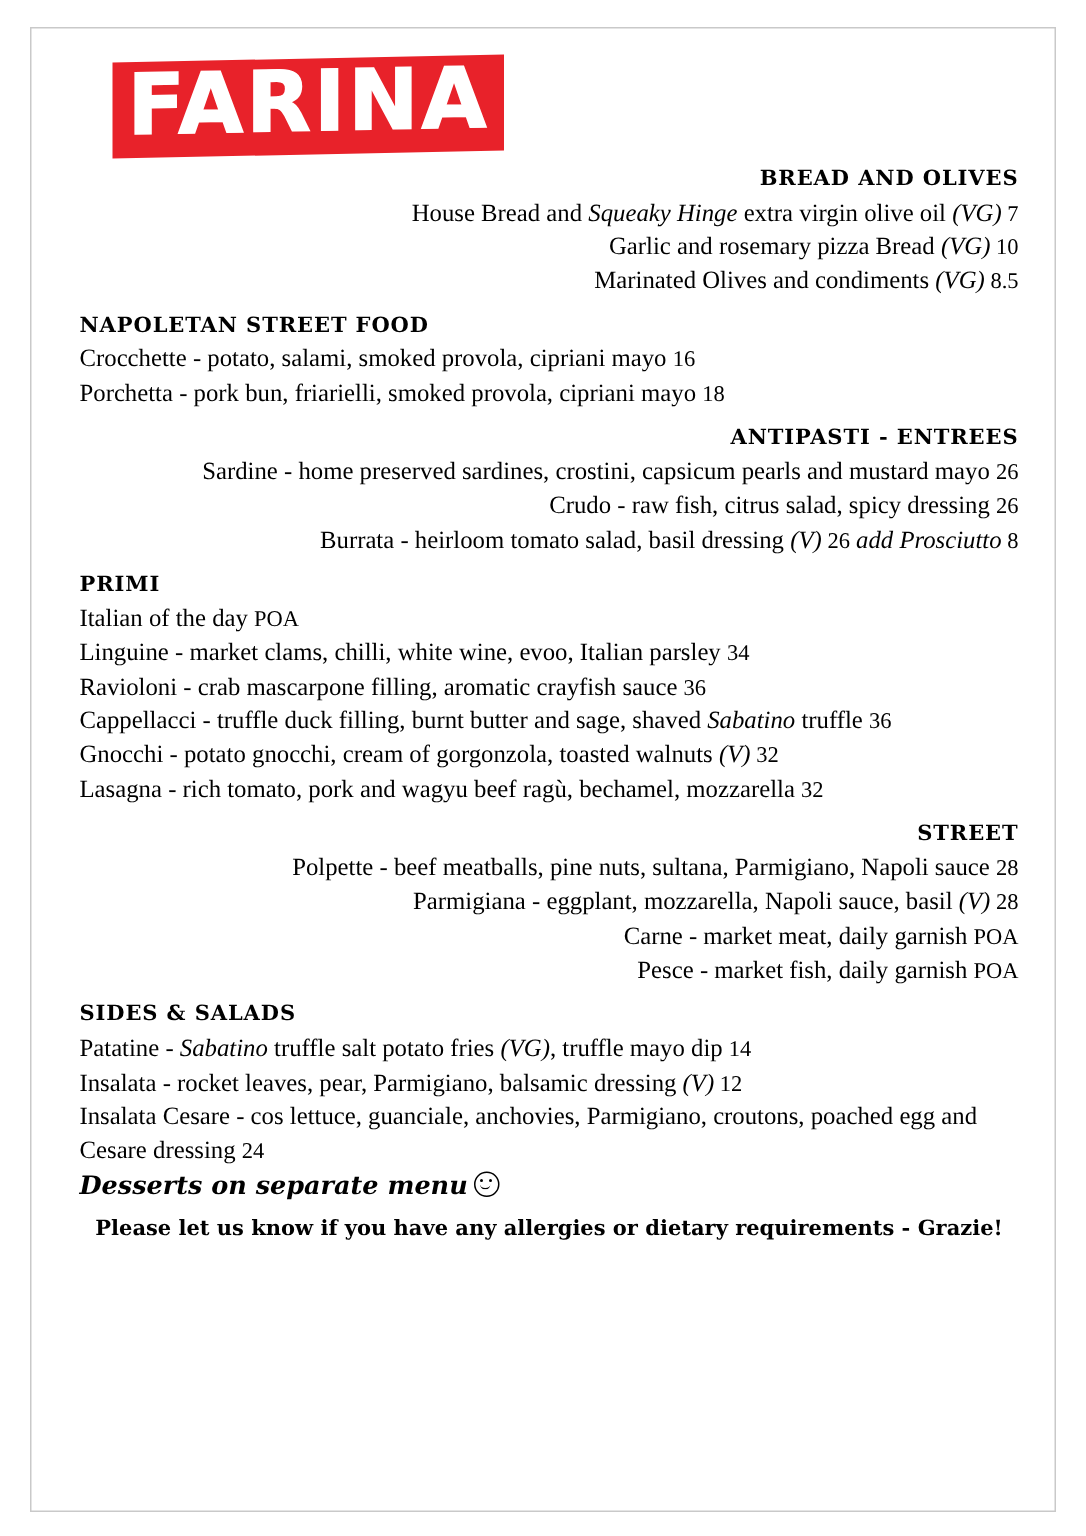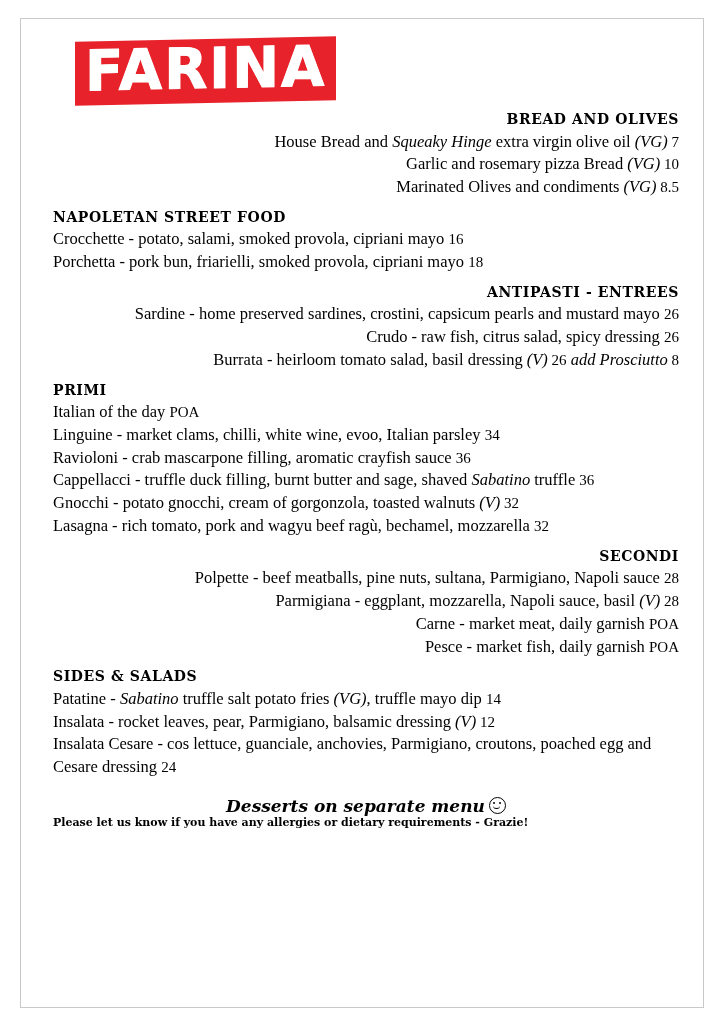--- a/index.html
+++ b/index.html
@@ -71,22 +71,22 @@
     margin: 0;
   }
   .item.left { text-align: left; }
   .item.right { text-align: right; }
 
   .it { font-style: italic; }
   .vg { font-style: italic; }
   .price { font-size: 15px; }
 
   .footer-note {
-    margin-top: 16px;
-    text-align: center;
+    margin-top: 0;
+    text-align: left;
     font-family: "DejaVu Serif", serif;
     font-weight: bold;
     font-style: italic;
     font-size: 17px;
   }
   .smiley {
     display: inline-block;
     width: 15px;
     height: 15px;
     border: 1.4px solid #000;
@@ -108,23 +108,25 @@
   .smiley::after {
     content: "";
     position: absolute;
     left: 3.5px;
     top: 6px;
     width: 7px; height: 4px;
     border-bottom: 1.4px solid #000;
     border-radius: 0 0 6px 6px;
   }
   .allergy {
+    margin-top: 10px;
+    text-align: center;
     font-family: "DejaVu Serif", serif;
     font-weight: bold;
-    font-size: 11px;
+    font-size: 14px;
   }
 </style>
 </head>
 <body>
 
 <div class="page">
   <div class="sheet">
 
     <div class="logo-wrap">
       <span class="logo">FARINA</span>
@@ -151,21 +153,21 @@
         <div class="section">
           <div class="sec-head left">PRIMI</div>
           <div class="item left"><span>Italian of the day </span><span class="price">POA</span></div>
           <div class="item left"><span>Linguine - market clams, chilli, white wine, evoo, Italian parsley </span><span class="price">34</span></div>
           <div class="item left"><span>Ravioloni - crab mascarpone filling, aromatic crayfish sauce </span><span class="price">36</span></div>
           <div class="item left"><span>Cappellacci - truffle duck filling, burnt butter and sage, shaved </span><span class="it">Sabatino</span><span> truffle </span><span class="price">36</span></div>
           <div class="item left"><span>Gnocchi - potato gnocchi, cream of gorgonzola, toasted walnuts </span><span class="vg">(V)</span><span class="price"> 32</span></div>
           <div class="item left"><span>Lasagna - rich tomato, pork and wagyu beef ragù, bechamel, mozzarella </span><span class="price">32</span></div>
         </div>
         <div class="section">
-          <div class="sec-head right">SECONDI</div>
+          <div class="sec-head right">STREET</div>
           <div class="item right"><span>Polpette - beef meatballs, pine nuts, sultana, Parmigiano, Napoli sauce </span><span class="price">28</span></div>
           <div class="item right"><span>Parmigiana - eggplant, mozzarella, Napoli sauce, basil </span><span class="vg">(V)</span><span class="price"> 28</span></div>
           <div class="item right"><span>Carne - market meat, daily garnish </span><span class="price">POA</span></div>
           <div class="item right"><span>Pesce - market fish, daily garnish </span><span class="price">POA</span></div>
         </div>
         <div class="section">
           <div class="sec-head left">SIDES &amp; SALADS</div>
           <div class="item left"><span>Patatine - </span><span class="it">Sabatino</span><span> truffle salt potato fries </span><span class="vg">(VG)</span><span>, truffle mayo dip </span><span class="price"> 14</span></div>
           <div class="item left"><span>Insalata - rocket leaves, pear, Parmigiano, balsamic dressing </span><span class="vg">(V)</span><span class="price"> 12</span></div>
           <div class="item left"><span>Insalata Cesare - cos lettuce, guanciale, anchovies, Parmigiano, croutons, poached egg and Cesare dressing </span><span class="price">24</span></div>

